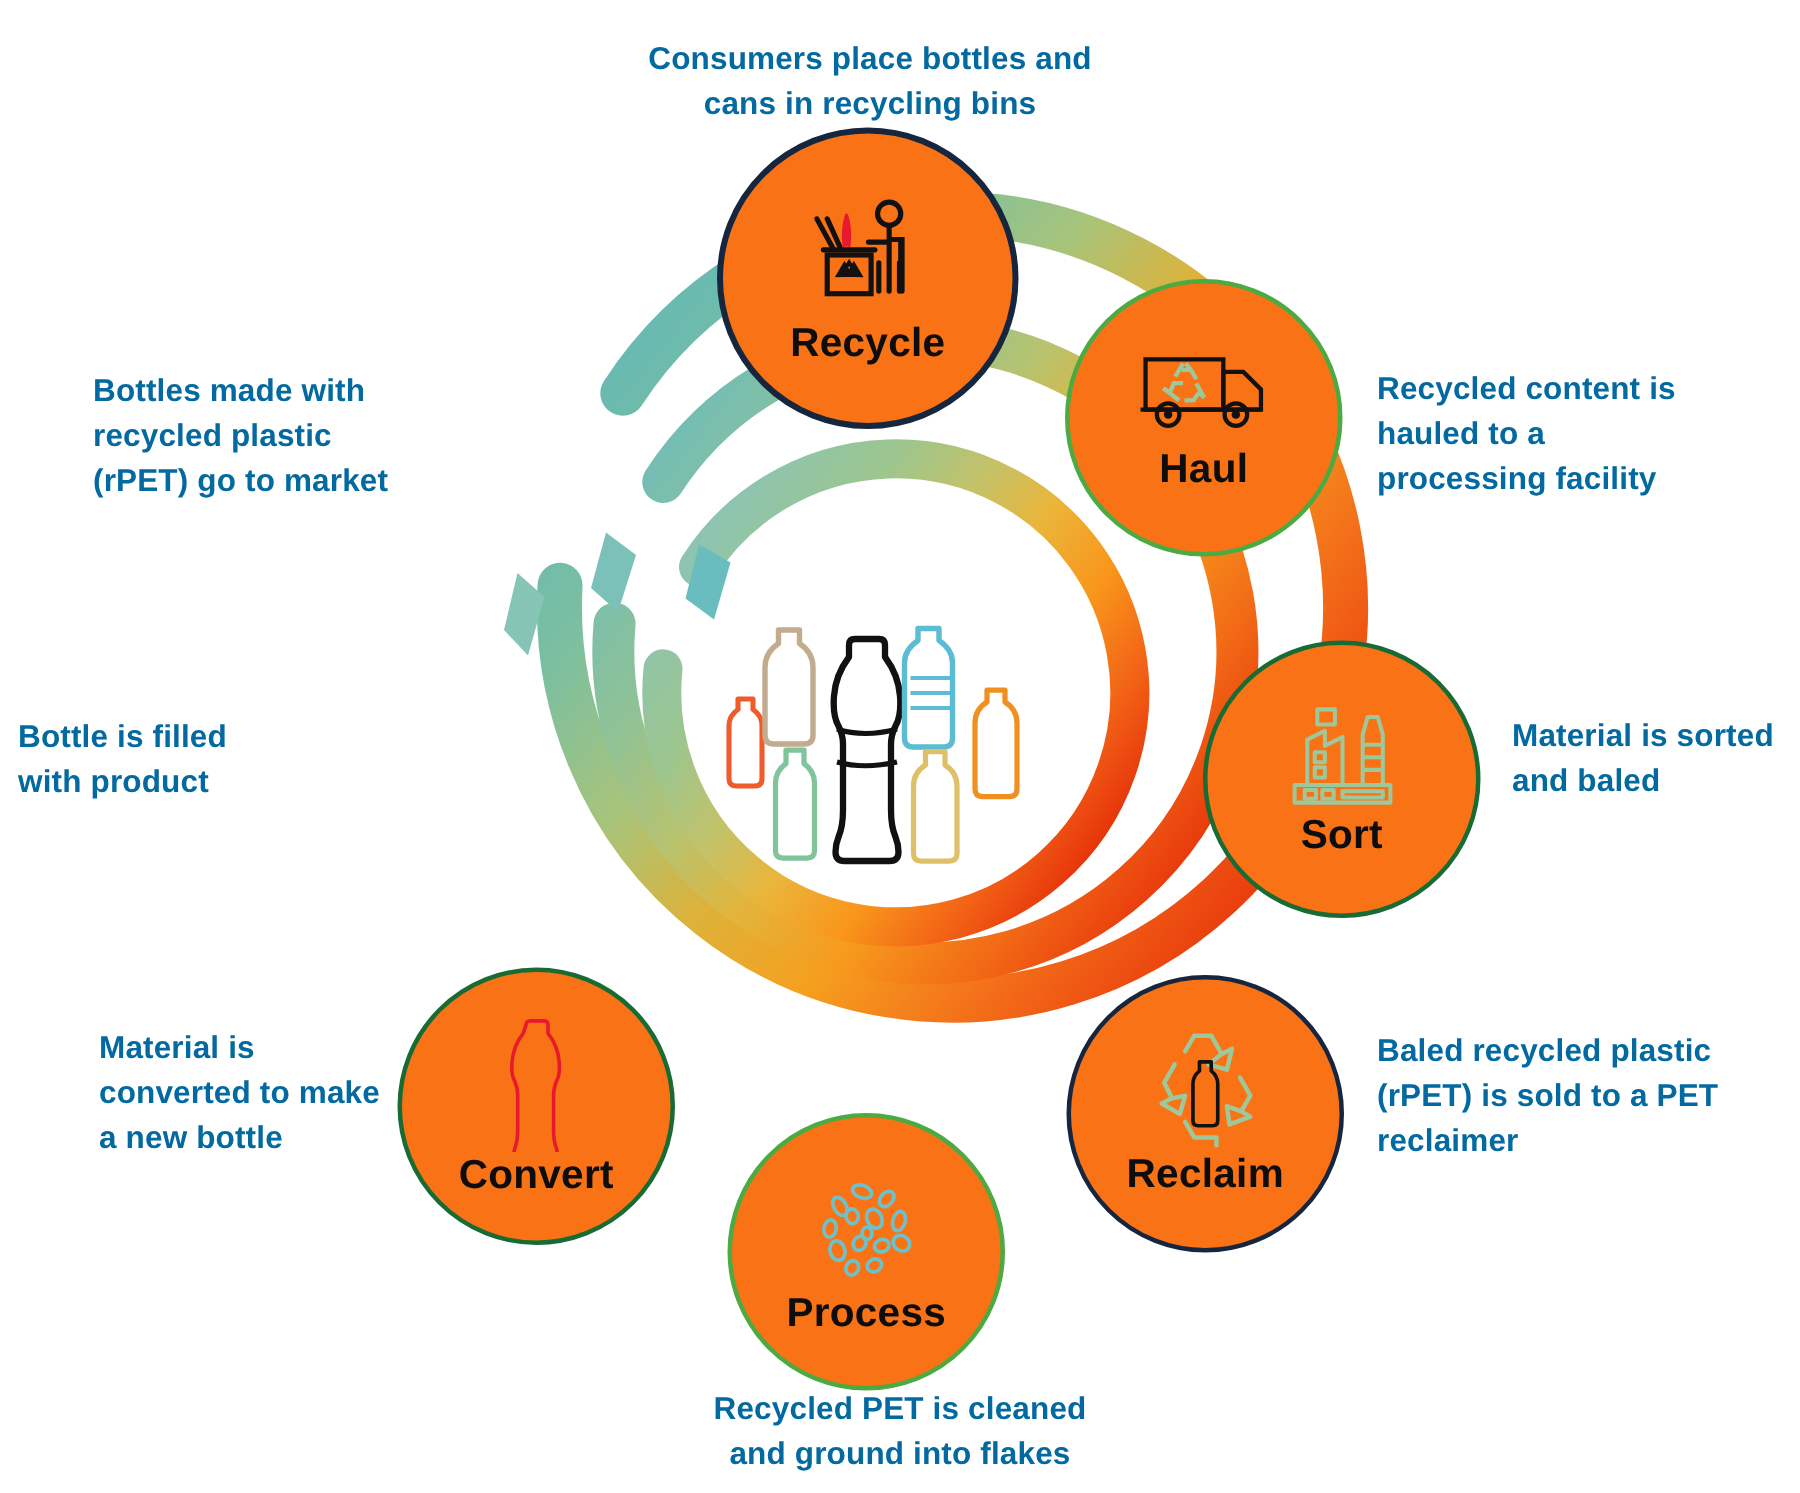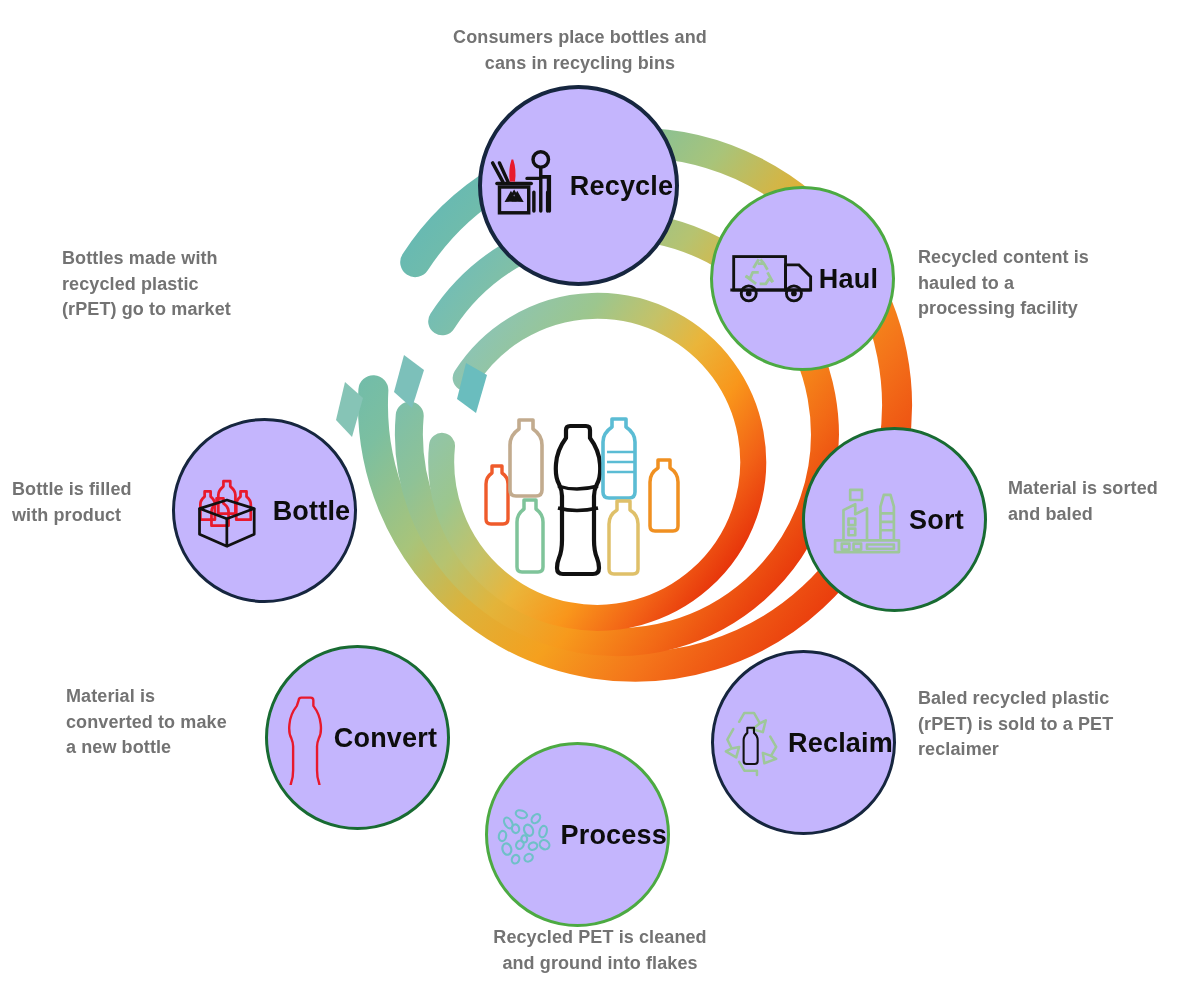--- a/index.html
+++ b/index.html
@@ -2,37 +2,37 @@
 <html><head>
 <meta charset="utf-8">
 <style>
   html,body{margin:0;padding:0;background:#ffffff;}
   body{width:1200px;height:995px;position:relative;overflow:hidden;
        font-family:"Liberation Sans","DejaVu Sans",sans-serif;}
 
   #stage{position:absolute;left:0;top:0;width:1200px;height:995px;}
 
   
-  .caption{position:absolute;color:#737373;font-weight:bold;font-size:18px;
+  .caption{position:absolute;color:#0369a1;font-weight:bold;font-size:21px;
            line-height:1.42;letter-spacing:.1px;white-space:pre-line;}
   .caption.l{text-align:left;}
   .caption.c{text-align:center;}
 
   #cap-recycle {left:380px; top:25px;  width:400px;}
   #cap-haul    {left:918px; top:245px; width:262px;}
   #cap-sort    {left:1008px;top:476px; width:190px;}
   #cap-reclaim {left:918px; top:686px; width:270px;}
   #cap-process {left:405px; top:925px; width:390px;}
   #cap-convert {left:66px;  top:684px; width:230px;}
   #cap-bottle  {left:12px;  top:477px; width:200px;}
   #cap-enjoy   {left:62px;  top:246px; width:230px;}
 
   
-  .node{position:absolute;border-radius:50%;background:#c4b5fd;
-        box-sizing:border-box;display:flex;flex-direction:row;
+  .node{position:absolute;border-radius:50%;background:#f97316;
+        box-sizing:border-box;display:flex;flex-direction:column;
         align-items:center;justify-content:center;}
   .node .ico{width:86px;height:86px;display:block;margin-bottom:-2px;}
   .node .lbl{font-size:27px;font-weight:bold;color:#0d0d0d;letter-spacing:.2px;
              margin-top:2px;}
 
   
   #center-cluster{position:absolute;left:468px;top:408px;width:224px;height:184px;}
 </style>
 </head>
 <body>
@@ -216,36 +216,20 @@
     <svg class="ico" viewBox="0 0 60 100" style="width:56px;height:92px;">
       <path d="M22 8 q0 -3 3 -3 h10 q3 0 3 3 v6
                q7 9 8 20 q1 10 -2 15 q-2 5 -2 9 v26
                q0 8 2 13 q1 4 1 6 q0 4 -4 4 h-24 q-4 0 -4 -4
                q0 -2 1 -6 q2 -5 2 -13 v-26 q0 -4 -2 -9
                q-3 -5 -2 -15 q1 -11 8 -20 z" fill="none" stroke="#e8192c" stroke-width="2.6" stroke-linejoin="round"></path>
     </svg>
     <div class="lbl">Convert</div>
   </div>
 
-  <div class="node" style="left:172px;top:418px;width:185px;height:185px;border:3.5px solid #16263f;">
-    <svg class="ico" viewBox="0 0 110 100" style="width:94px;height:86px;">
-      <g fill="none" stroke="#e8192c" stroke-width="3.2" stroke-linejoin="round">
-        <path d="M30 26 h7 v6 q5 4 5 9 v18 h-17 v-18 q0 -5 5 -9 z"></path>
-        <path d="M52 14 h8 v6 q6 5 6 10 v22 h-20 v-22 q0 -5 6 -10 z"></path>
-        <path d="M72 26 h7 v6 q5 4 5 9 v18 h-17 v-18 q0 -5 5 -9 z"></path>
-        <path d="M44 34 h8 v6 q6 4 6 10 v16 h-20 v-16 q0 -6 6 -10 z"></path>
-      </g>
-      <g fill="none" stroke="#111" stroke-width="3.2" stroke-linejoin="round">
-        <path d="M24 46 L56 36 L88 46 L56 58 Z"></path>
-        <path d="M24 46 v30 L56 90 v-32"></path>
-        <path d="M88 46 v30 L56 90"></path>
-      </g>
-    </svg>
-    <div class="lbl">Bottle</div>
-  </div>
 
 
   <div class="caption c" id="cap-recycle">Consumers place bottles and
 cans in recycling bins</div>
   <div class="caption l" id="cap-haul">Recycled content is
 hauled to a
 processing facility</div>
   <div class="caption l" id="cap-sort">Material is sorted
 and baled</div>
   <div class="caption l" id="cap-reclaim">Baled recycled plastic

